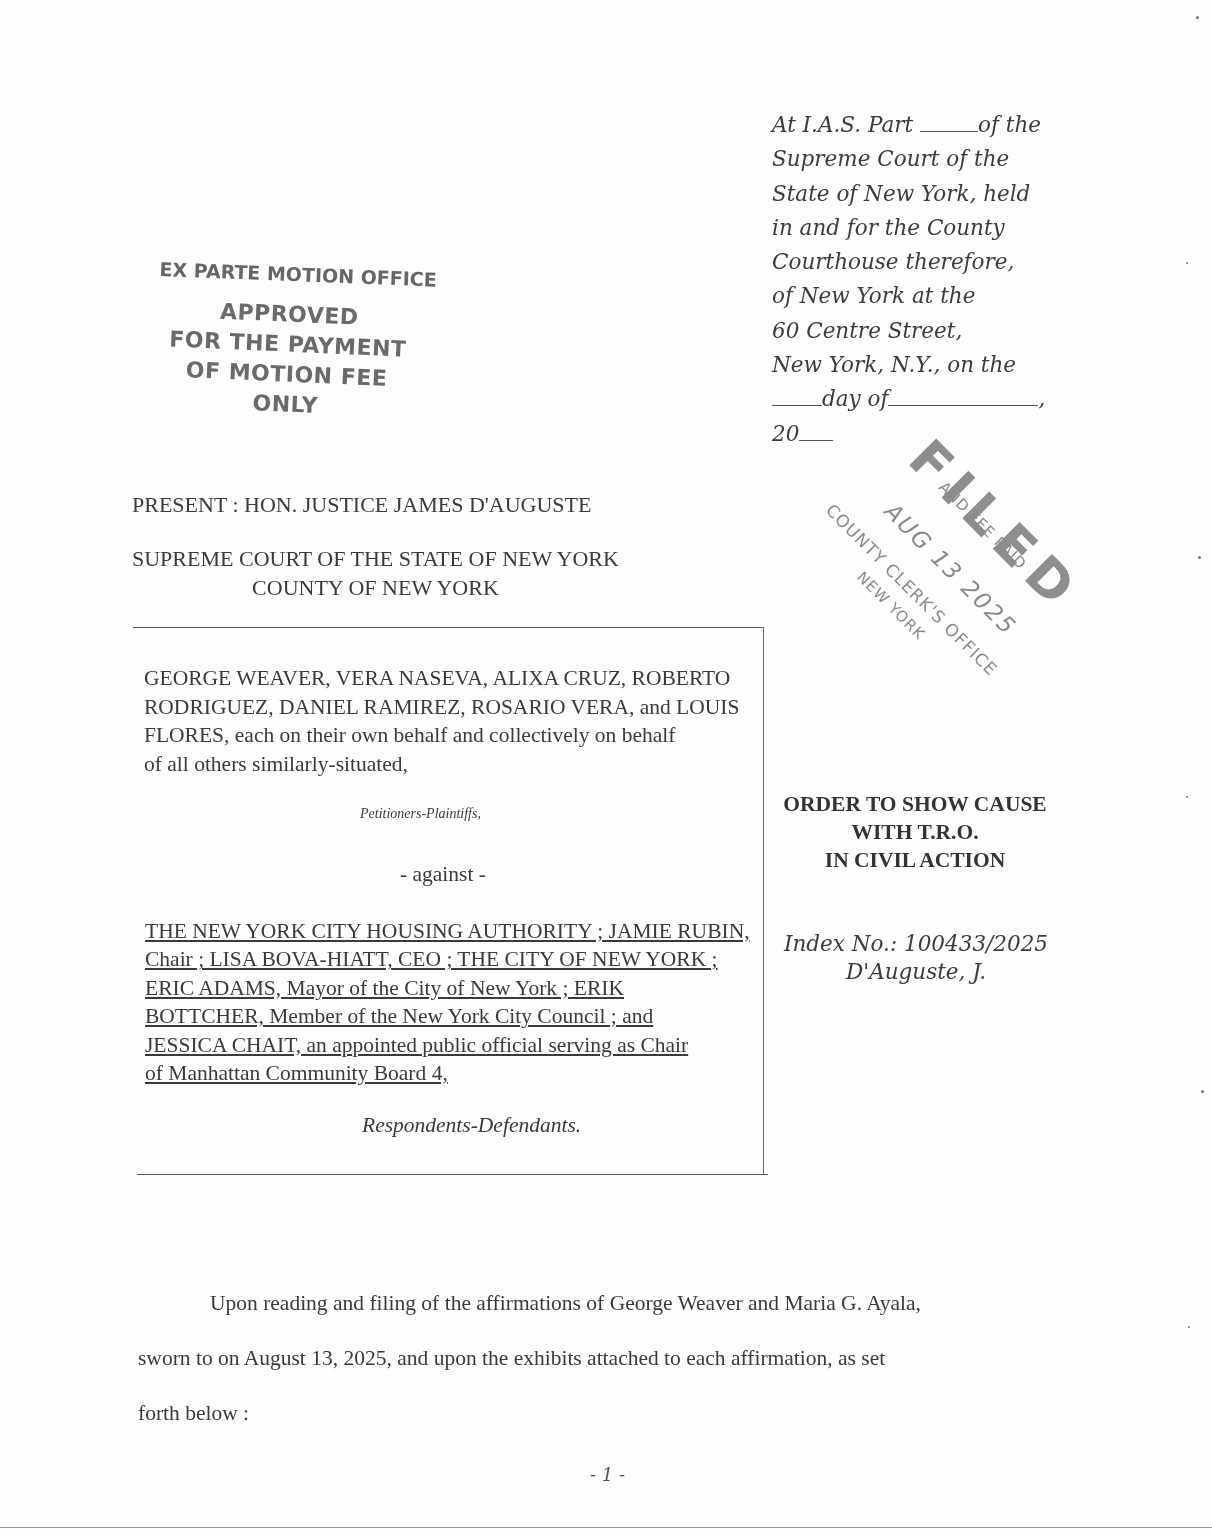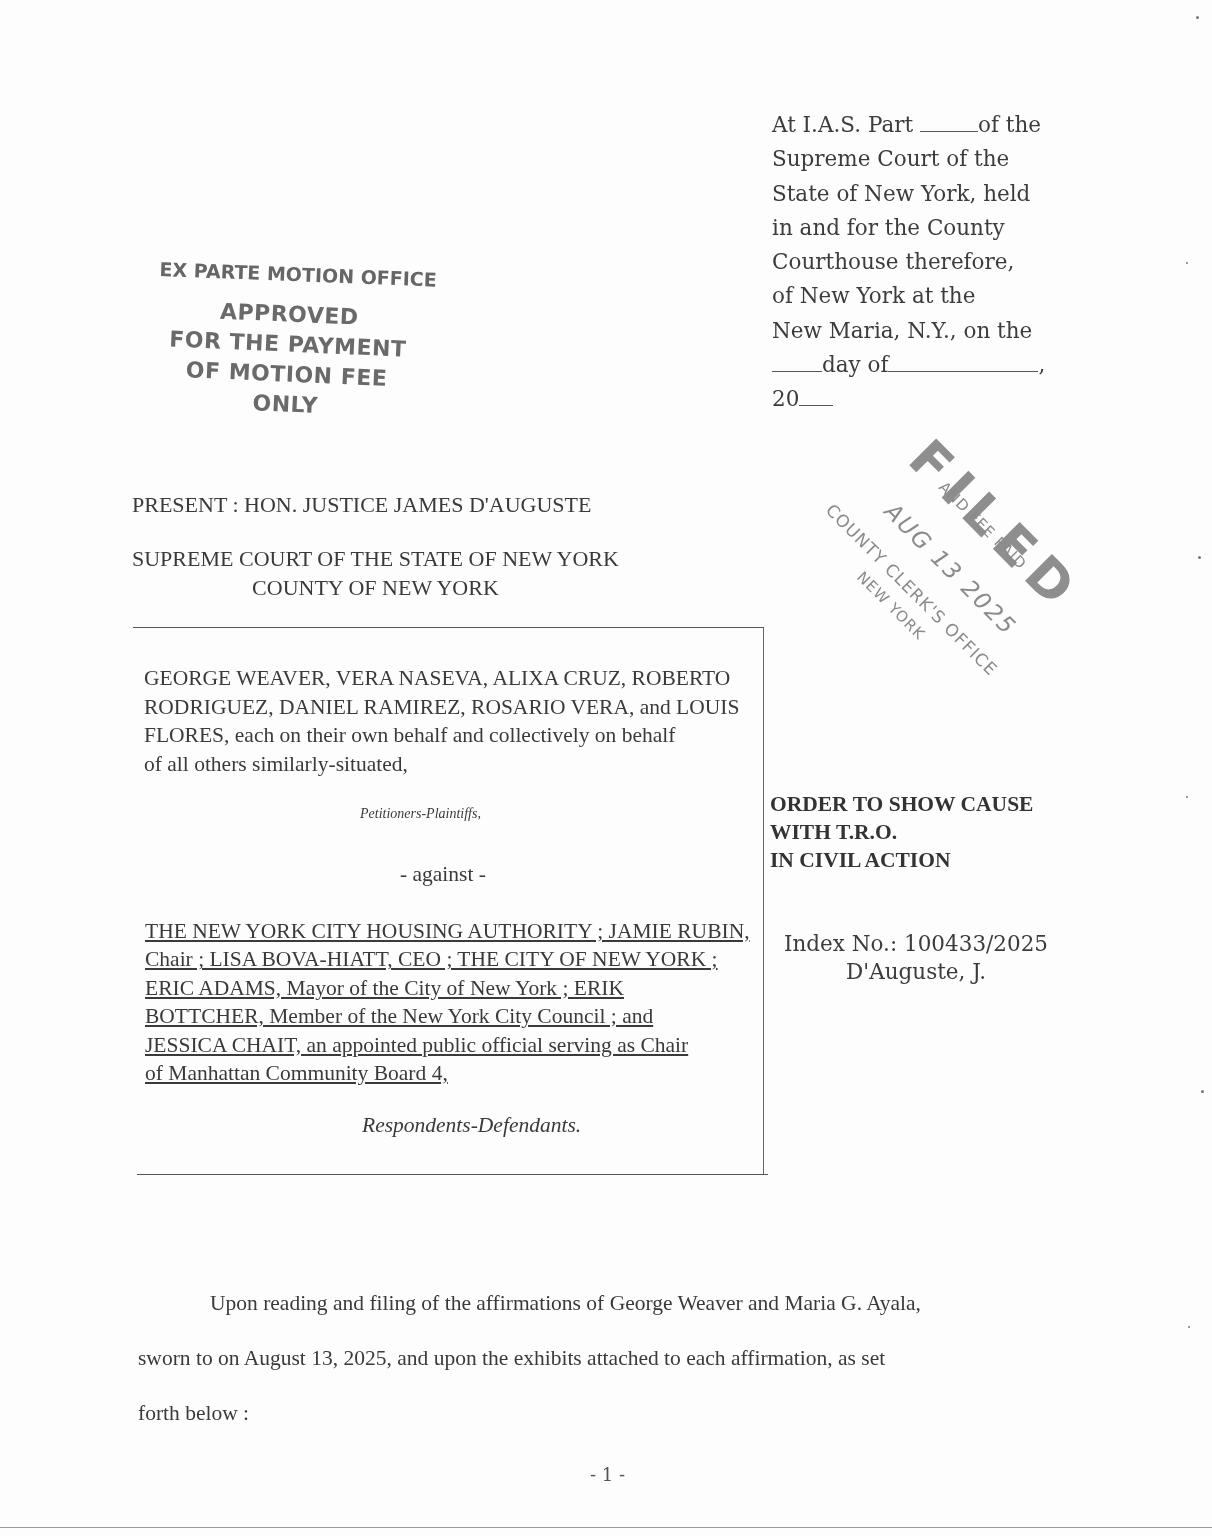--- a/index.html
+++ b/index.html
@@ -3,21 +3,21 @@
   <meta charset="utf-8">
   <style>
     html, body { margin: 0; padding: 0; }
     body {
       width: 1212px; height: 1536px; position: relative; overflow: hidden;
       background: #fdfdfd;
       font-family: "Liberation Serif", "DejaVu Serif", serif;
       color: #3a3a3a;
     }
     .abs { position: absolute; }
-    .serif { font-family: "DejaVu Serif", "Liberation Serif", serif; }
+    .serif { font-family: "DejaVu Serif", "Liberation Serif", serif; font-style: italic; }
     .cond { font-family: "Liberation Serif", serif; }
 
     
     #caption-right { left: 772px; top: 108px; width: 300px; font-size: 21.5px; line-height: 34.3px; color: #3c3c3c; }
     #caption-right .ln { white-space: nowrap; }
     .blank { display: inline-block; border-bottom: 1.5px solid #555; height: 18px; vertical-align: baseline; }
 
     
     #ex-parte-stamp { left: 160px; top: 258px; width: 300px; font-family: "DejaVu Sans", "Liberation Sans", sans-serif; color: #5a5a5a; }
     #ex-parte-stamp .hdr { font-size: 19px; transform: rotate(2.2deg); transform-origin: left top; letter-spacing: 0px; font-weight: bold; color: #666; white-space: nowrap; }
@@ -39,21 +39,21 @@
     #caption-box-top { left: 133px; top: 627px; width: 631px; height: 0; border-top: 1.5px solid #555; }
     #caption-box-right { left: 763px; top: 627px; width: 0; height: 547px; border-left: 1.5px solid #666; }
     #caption-box-bottom { left: 137px; top: 1174px; width: 631px; height: 0; border-top: 1.5px solid #555; }
 
     #petitioners { left: 144px; top: 664px; width: 618px; font-size: 21.5px; line-height: 28.7px; color: #3a3a3a; }
     #petitioners-label { left: 360px; top: 806px; font-size: 14px; font-style: italic; color: #3a3a3a; }
     #against { left: 400px; top: 862px; font-size: 21.5px; color: #3a3a3a; }
     #respondents { left: 145px; top: 917px; width: 620px; font-size: 21.5px; line-height: 28.4px; color: #3a3a3a; text-decoration: underline; }
     #respondents-label { left: 362px; top: 1113px; font-size: 21.5px; font-style: italic; color: #3a3a3a; }
 
-    #doc-title { left: 770px; top: 790px; width: 290px; font-size: 21.5px; line-height: 28px; font-weight: bold; color: #333; }
+    #doc-title { left: 770px; top: 790px; width: 290px; text-align: center; font-size: 21.5px; line-height: 28px; font-weight: bold; color: #333; }
     #index-block { left: 776px; top: 930px; width: 280px; text-align: center; font-size: 21.5px; line-height: 28px; color: #3c3c3c; }
 
     #body-para { left: 138px; top: 1276px; width: 900px; font-size: 21.5px; line-height: 55px; color: #3a3a3a; }
     #body-para .indent { padding-left: 72px; }
 
     #page-number { left: 590px; top: 1464px; font-size: 18px; color: #555; }
 
     #bottom-edge { left: 0; top: 1527px; width: 1212px; height: 0; border-top: 1.5px solid #9a9a9a; }
 
     .speck { position: absolute; width: 3px; height: 3px; border-radius: 50%; background: #777; }
@@ -64,21 +64,22 @@
 <div id="caption-right" class="abs serif">
   <div class="ln">
     <span>At I.A.S. Part</span>
     <span class="blank" style="width:58px"></span><span>of the</span>
   </div>
   <div class="ln">Supreme Court of the</div>
   <div class="ln">State of New York, held</div>
   <div class="ln">in and for the County</div>
   <div class="ln">Courthouse therefore,</div>
   <div class="ln">of New York at the</div>
-  <div class="ln">New Maria, N.Y., on the</div>
+  <div class="ln">60 Centre Street,</div>
+  <div class="ln">New York, N.Y., on the</div>
   <div class="ln">
     <span class="blank" style="width:50px"></span><span>day of</span><span class="blank" style="width:150px"></span><span>,</span>
   </div>
   <div class="ln">
     <span>20</span><span class="blank" style="width:34px"></span>
   </div>
 </div>
 
 <div id="ex-parte-stamp" class="abs">
   <div class="hdr">EX PARTE MOTION OFFICE</div>

